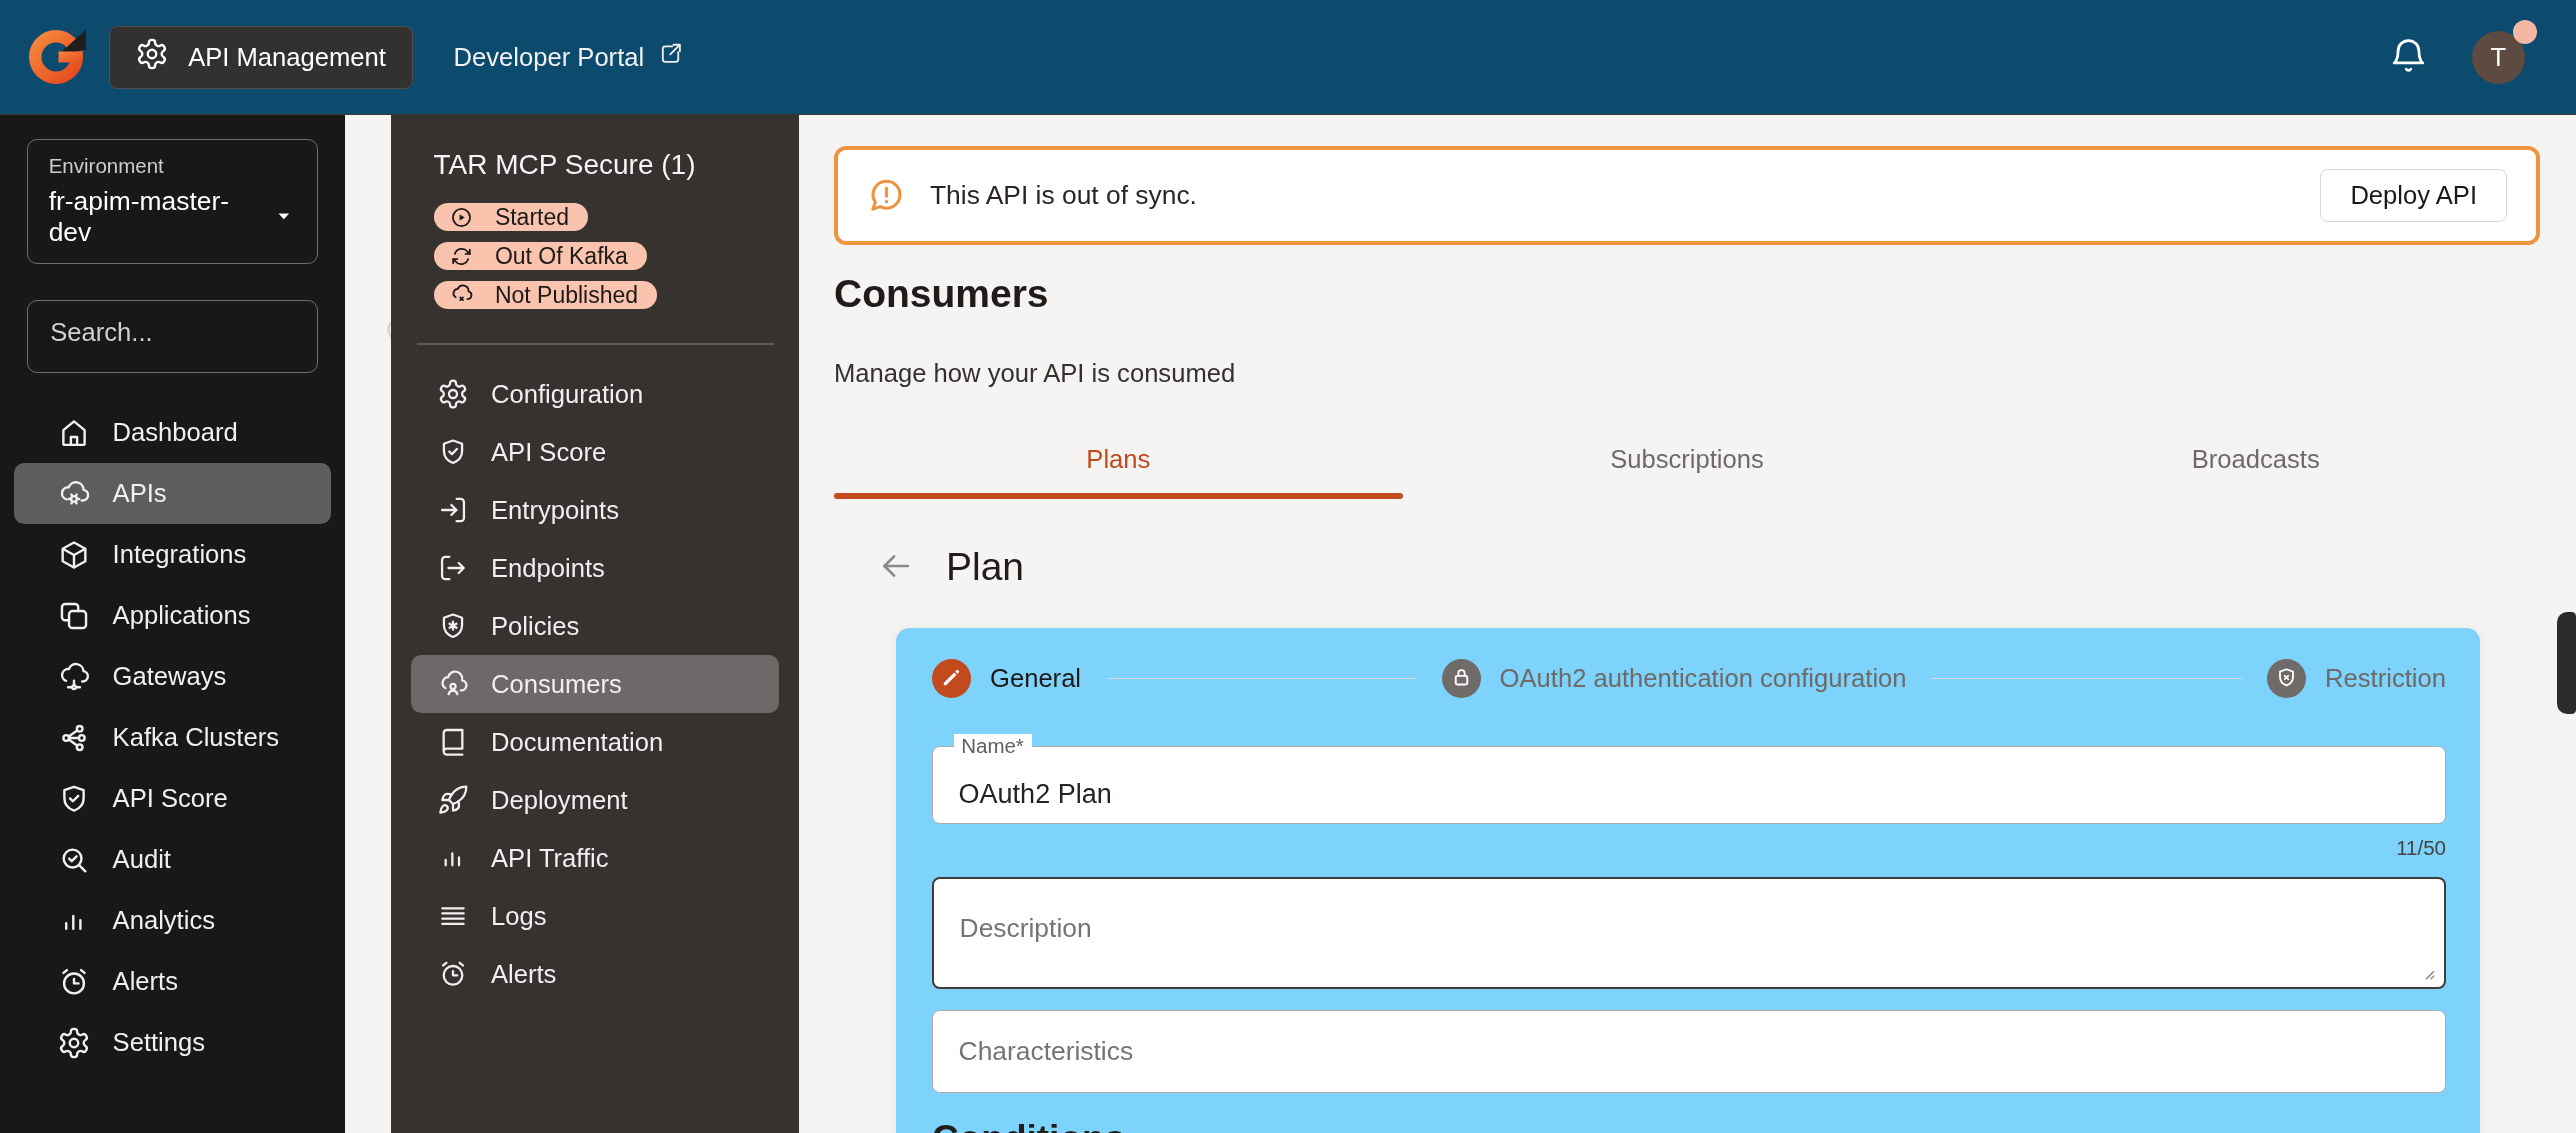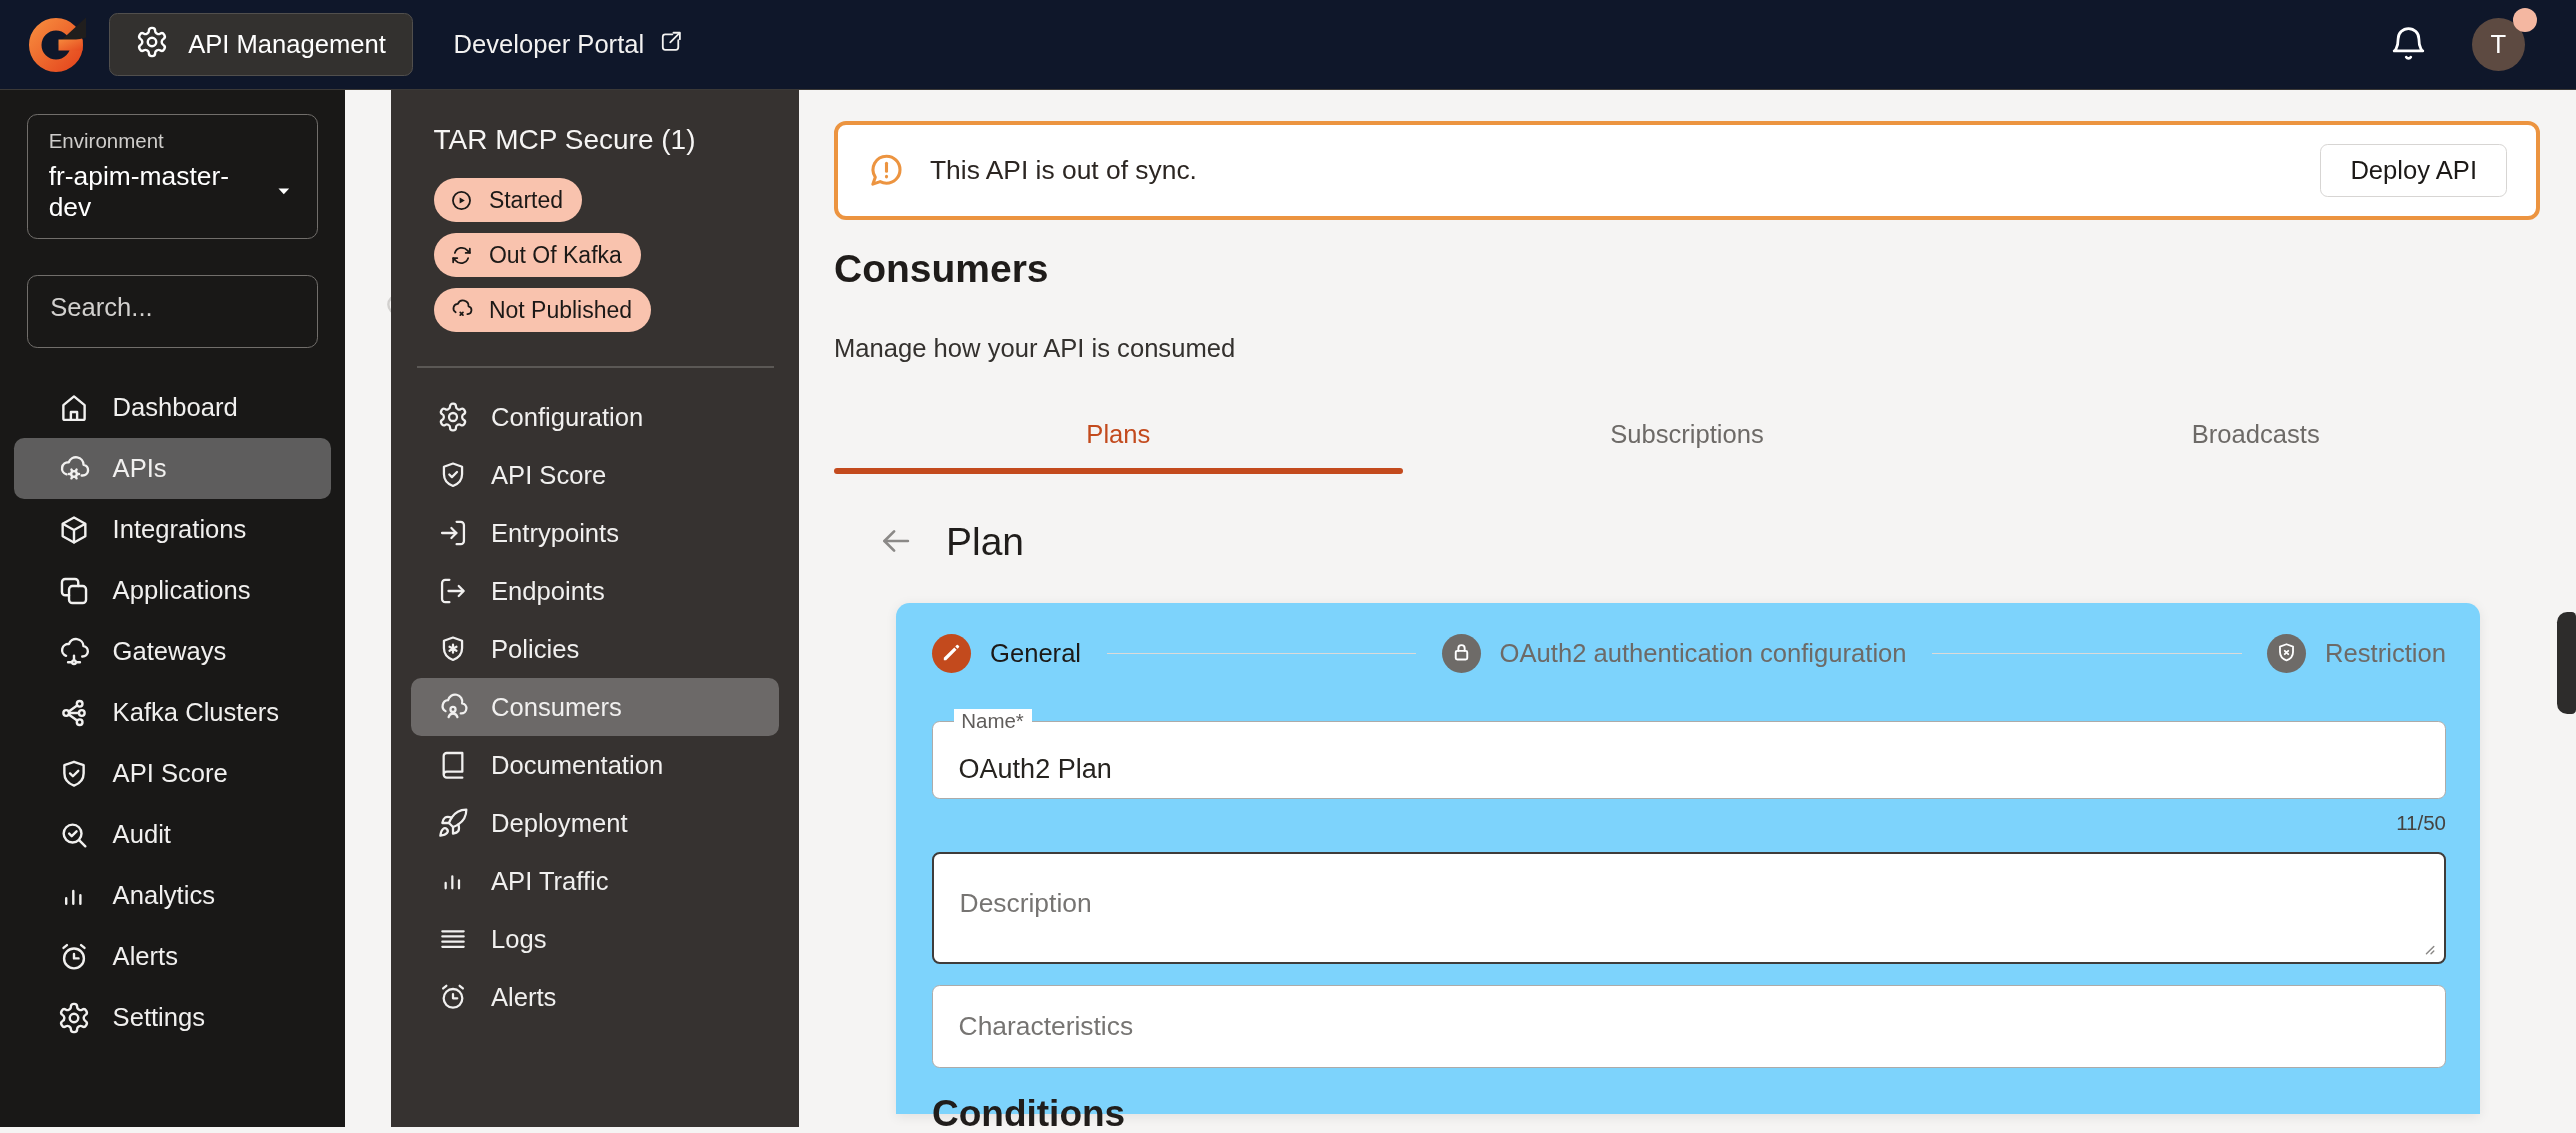--- a/index.html
+++ b/index.html
@@ -4,21 +4,21 @@
 <style>
   * { box-sizing: border-box; margin: 0; padding: 0; }
   html, body { background:#111; }
   #app {
     position: relative; width: 2576px; height: 1134px; overflow: hidden;
     font-family: "Liberation Sans", sans-serif;
     background: var(--content-bg, #f5f4f3);
   }
   
   .topbar {
-    height: 90px; background: #0f172a; border-bottom: 1.7px solid #3b3937;
+    height: 115px; background: #0c4a6e; border-bottom: 1.7px solid #3b3937;
     display: flex; align-items: center; padding: 0 36px 0 25.6px;
   }
   .logo { width: 61px; height: 61px; display: flex; align-items: center; justify-content: center; }
   .product-btn {
     margin-left: 22px; height: 63px; padding: 0 25.6px; display: flex; align-items: center; gap: 19px;
     background: #33312f; border: 1.7px solid #514f4d; border-radius: 8.5px; color: #fff; font-size: 25.6px;
     cursor: pointer;
   }
   .product-btn .icon svg { width: 34px; height: 34px; }
   .portal-link { margin-left: 41px; display: flex; align-items: center; gap: 13.6px; color: #f3f2f1; font-size: 25.6px; cursor: pointer; }
@@ -59,22 +59,22 @@
     white-space: nowrap;
   }
   .nav-item .icon { display: flex; }
   .nav-item .icon svg { width: 34px; height: 34px; }
   .sidebar1 .nav-item.selected { background: rgba(255,255,255,0.30); }
   
   .sidebar2 { width: 408px; background: #363230; padding: 29px 17px 0; flex: none; color: #f3f2f1; margin-left: 46px; }
   .api-title { font-size: 28px; font-weight: 400; margin: 5.1px 0 22px 25.6px; color: #f6f5f4; }
   .chips { display: flex; flex-wrap: wrap; gap: 11px; margin: 0 8.5px 0 25.6px; max-width: 341px; }
   .chip {
-    display: inline-flex; align-items: center; gap: 15px; background: var(--badge-bg, #f9c3ae);
-    color: #1c1917; font-size: 23px; height: 44px; padding: 0 19px 0 15.3px; border-radius: 22px; white-space: nowrap; justify-content: space-between;
+    display: inline-flex; align-items: center; gap: 21px; background: var(--badge-bg, #f9c3ae);
+    color: #1c1917; font-size: 23px; height: 28px; padding: 0 19px 0 15.3px; border-radius: 22px; white-space: nowrap; justify-content: space-between;
   }
   .chip .icon { display: flex; }
   .chip .icon svg { width: 25px; height: 25px; }
   .divider2 { height: 1.7px; background: #5b5855; margin: 34px 8.5px 20.5px; }
   .sidebar2 .nav-item { height: 58px; padding-left: 25.6px; margin: 0 3.4px; color: #f1f0ef; }
   .sidebar2 .nav-item .icon svg { width: 32px; height: 32px; }
   .sidebar2 .nav-item.selected { background: rgba(255,255,255,0.27); }
   
   .main { flex: 1; padding: 31px 36px 0 35px; overflow: hidden; }
   .banner {

